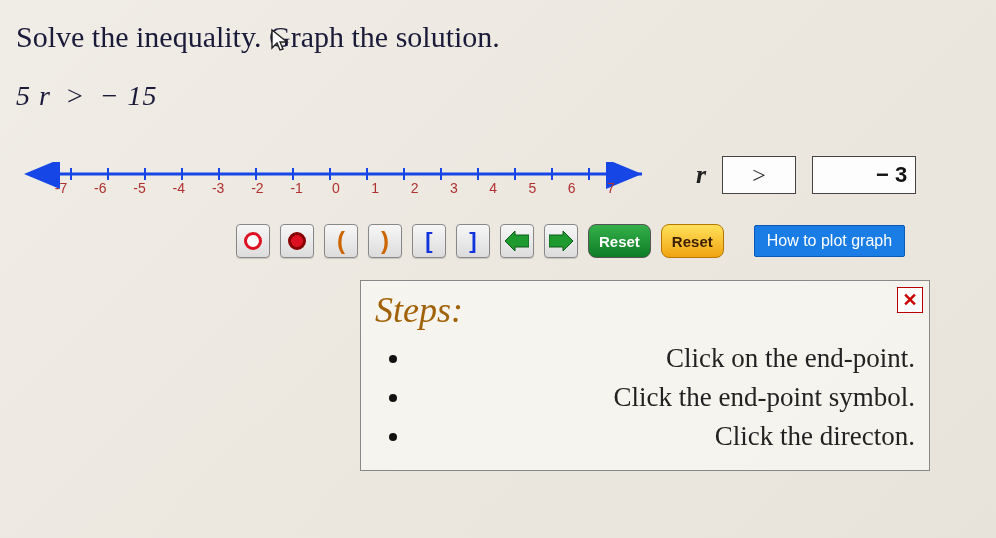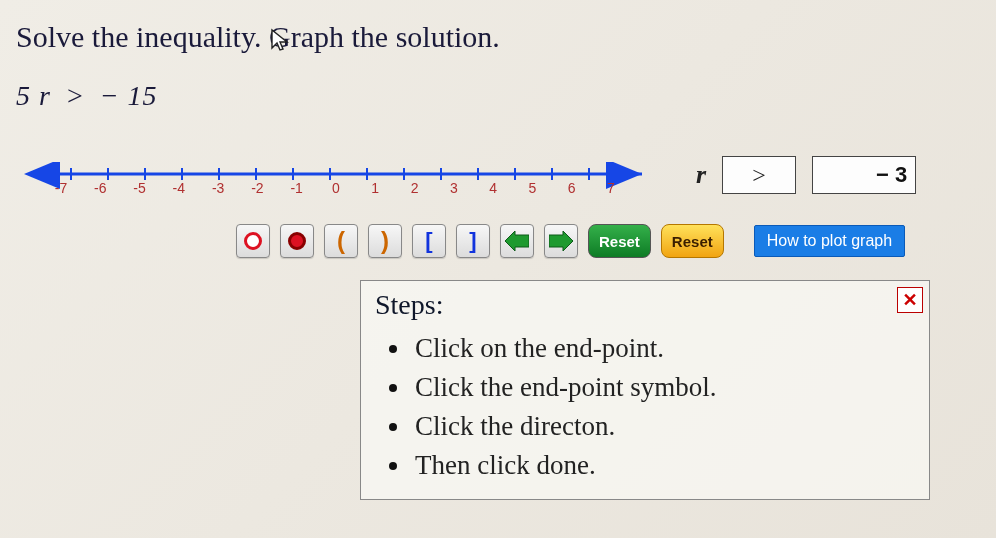--- a/index.html
+++ b/index.html
@@ -97,28 +97,28 @@
     }
 
     .steps-box{
       position:absolute;
       left: 360px; top: 280px;
       width: 570px;
       border:1px solid #888;
       background:rgba(250,250,245,.7);
       padding: 8px 14px 14px 14px;
     }
-    .steps-title{ color:#0f172a; font-size:28px; font-family:'Times New Roman',serif;}
+    .steps-title{ color:#a16207; font-size:36px; font-family:'Times New Roman',serif;font-style:italic;}
     .steps-close{
       position:absolute; top:6px; right:6px;
       width:26px;height:26px; border:1.5px solid #b00;
       display:flex;align-items:center;justify-content:center;
       color:#c00; font:bold 18px Arial; cursor:pointer; background:#fff;
     }
-    .steps-list{ list-style:none; padding:0; margin:8px 0 0 6px;}
+    .steps-list{ list-style:none; padding:0; margin:8px 0 0 6px;text-align:right;}
     .steps-list li{
       font-size:27px; color:#222; padding:4px 0 4px 34px; position:relative;
     }
     .steps-list li::before{
       content:''; width:8px;height:8px;background:#111;border-radius:50%;
       position:absolute; left:8px; top:16px;
     }
 
     .cursor-svg{ position:absolute; left:270px; top:28px; pointer-events:none;}
   </style>
@@ -240,15 +240,14 @@
 
 <div class="steps-box">
   <div class="steps-close">
       <span>✕</span>
     </div>
   <div class="steps-title">Steps:</div>
   <ul class="steps-list">
     <li>Click on the end-point.</li>
     <li>Click the end-point symbol.</li>
     <li>Click the directon.</li>
-    <li>Then click done.</li>
   </ul>
 </div>
 
 </body></html>

